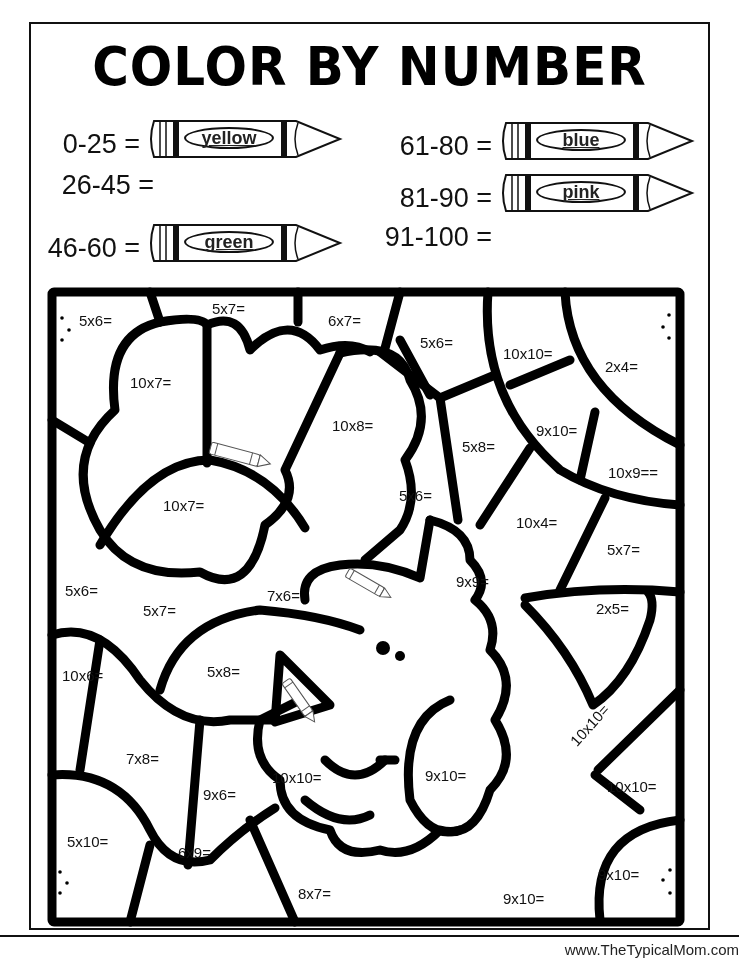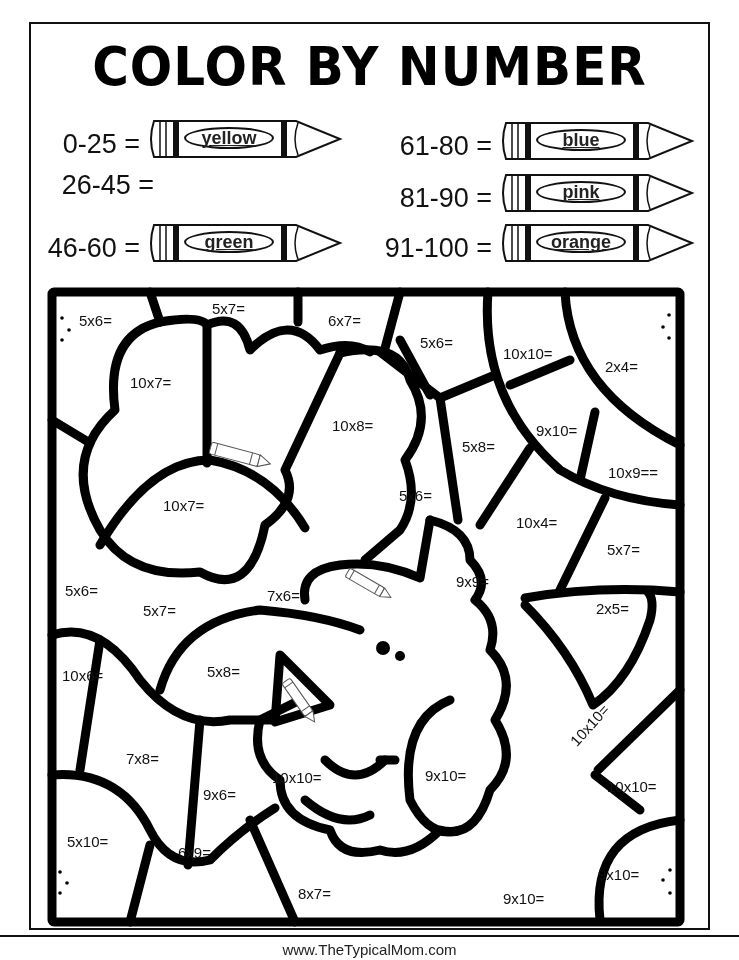--- a/index.html
+++ b/index.html
@@ -7,21 +7,21 @@
   .page-border{position:absolute;left:29px;top:22px;width:681px;height:908px;border:2px solid #111;box-sizing:border-box;}
   .title{position:absolute;left:0;width:739px;top:38px;text-align:center;font-family:"DejaVu Sans",sans-serif;font-weight:900;font-size:50px;letter-spacing:1px;color:#000;transform:scaleY(1.05);}
   .key-row{position:absolute;display:flex;align-items:flex-end;}
   .key-range{font-size:27px;font-family:"Liberation Sans",sans-serif;color:#111;text-align:right;white-space:nowrap;}
   .crayon{position:relative;width:200px;height:42px;margin-left:6px;}
   .crayon svg{position:absolute;left:0;top:0;}
   .crayon-label{position:absolute;left:38px;top:9px;width:90px;height:22px;border:2px solid #111;border-radius:50%;display:flex;align-items:center;justify-content:center;font-size:18px;font-weight:bold;color:#222;box-sizing:border-box;text-decoration:underline;}
   .art{position:absolute;left:0;top:0;}
   .lbl{position:absolute;font-size:15px;color:#111;white-space:nowrap;font-family:"Liberation Sans",sans-serif;}
   .footer-line{position:absolute;left:0;width:739px;top:935px;border-top:2px solid #111;}
-  .footer{position:absolute;left:0;width:739px;top:941px;text-align:center;font-size:15px;color:#222;}
+  .footer{position:absolute;left:0;width:739px;top:941px;text-align:right;font-size:15px;color:#222;}
 </style>
 </head>
 <body>
 
 <div class="page-border"></div>
 
 <div class="title">COLOR BY NUMBER</div>
 
 <div class="key-row" style="left:40px;top:118px;">
   <span class="key-range" style="width:100px">0-25 =</span>
@@ -78,31 +78,20 @@
         <line x1="20" y1="4" x2="20" y2="38" stroke="#111" stroke-width="1.5"></line>
         <line x1="30" y1="3" x2="30" y2="39" stroke="#111" stroke-width="6"></line>
         <line x1="138" y1="3" x2="138" y2="39" stroke="#111" stroke-width="6"></line>
         <path d="M152 5 Q146 21 152 37" fill="none" stroke="#111" stroke-width="1.5"></path>
       </svg>
     <div class="crayon-label">pink</div>
   </div>
 </div>
 <div class="key-row" style="left:378px;top:222px;">
   <span class="key-range" style="width:114px">91-100 =</span>
-  <div class="crayon">
-    <svg width="200" height="42" viewBox="0 0 200 42">
-        <path d="M8 3 H150 L194 21 L150 39 H8 Q2 21 8 3 Z" fill="#fff" stroke="#111" stroke-width="2"></path>
-        <line x1="14" y1="4" x2="14" y2="38" stroke="#111" stroke-width="1.5"></line>
-        <line x1="20" y1="4" x2="20" y2="38" stroke="#111" stroke-width="1.5"></line>
-        <line x1="30" y1="3" x2="30" y2="39" stroke="#111" stroke-width="6"></line>
-        <line x1="138" y1="3" x2="138" y2="39" stroke="#111" stroke-width="6"></line>
-        <path d="M152 5 Q146 21 152 37" fill="none" stroke="#111" stroke-width="1.5"></path>
-      </svg>
-    <div class="crayon-label">orange</div>
-  </div>
 </div>
 
 <svg class="art" width="739" height="960" viewBox="0 0 739 960">
   <g fill="none" stroke="#000" stroke-width="9" stroke-linecap="round" stroke-linejoin="round">
 
     <rect x="52" y="292" width="628" height="630" rx="2"></rect>
 
     <line x1="150" y1="292" x2="160" y2="322"></line>
     <line x1="298" y1="292" x2="298" y2="322"></line>
     <line x1="400" y1="292" x2="384" y2="352"></line>

